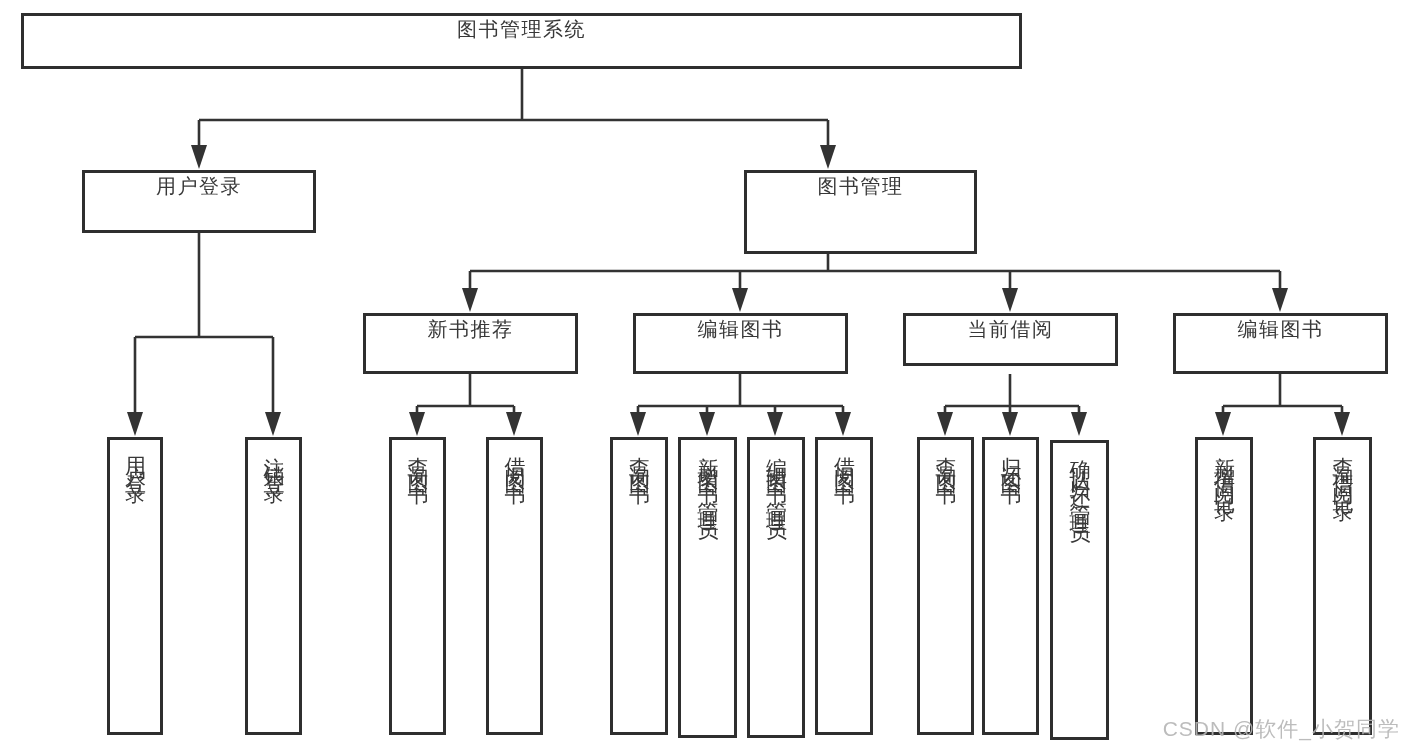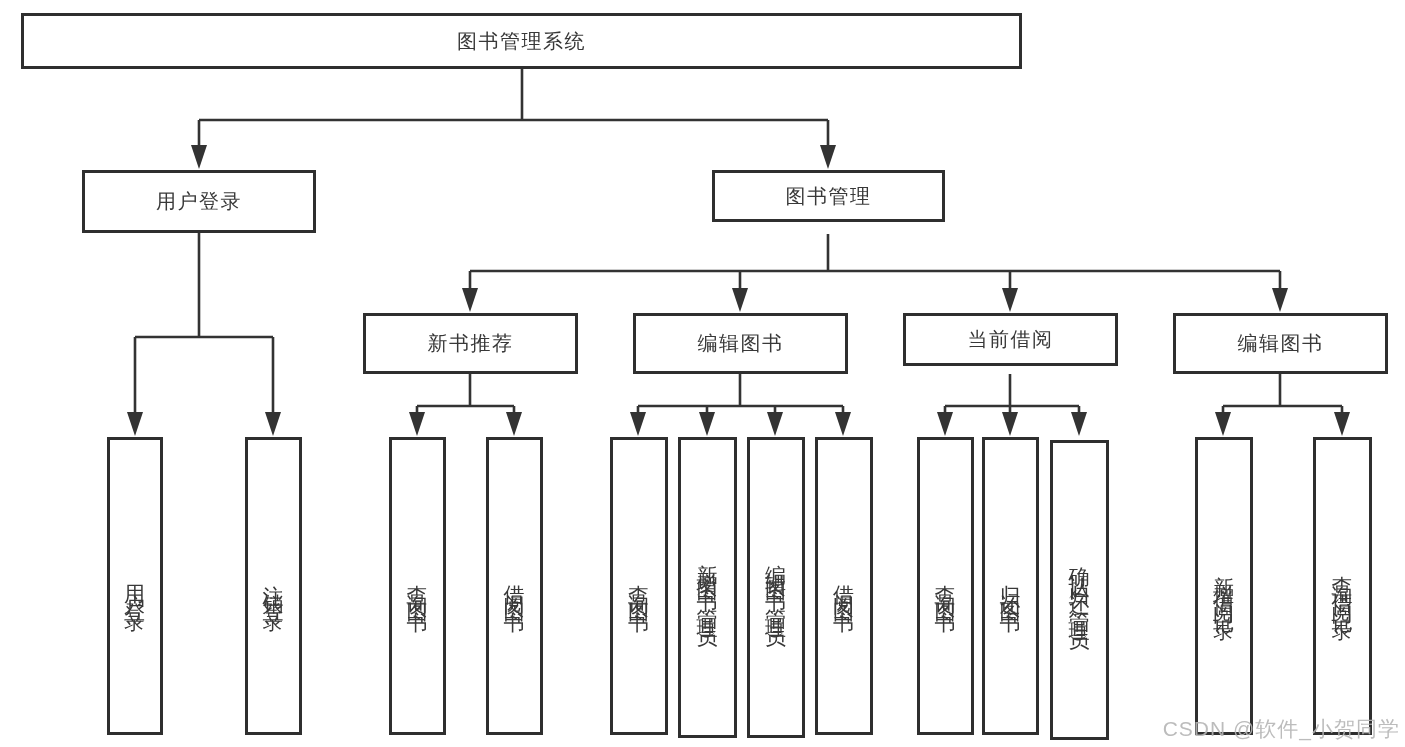--- a/index.html
+++ b/index.html
@@ -19,21 +19,21 @@
   }
   .connectors{position:absolute;left:0;top:0;width:1405px;height:747px;}
   .cline{stroke:var(--line,#333);stroke-width:2.6;fill:none;}
   .ahead{fill:var(--line,#333);stroke:none;}
   .box{
     position:absolute;
     box-sizing:border-box;
     background:var(--fill,#fff);
     border:3px solid var(--border,#2f2f2f);
     color:var(--ink,#383838);
-    display:flex;align-items:center;justify-content:center;
+    display:flex;justify-content:center;font-family:Liberation Serif, serif;
   }
   .hbox{font-size:20px;letter-spacing:1.5px;}
   .vbox .vtext{
     writing-mode:vertical-rl;
     text-orientation:mixed;
     font-size:21px;
     letter-spacing:9px;
     line-height:1;
     white-space:nowrap;
   }
@@ -102,21 +102,21 @@
     </g>
   </svg>
 
   <div class="box hbox" style="left:21px;top:13px;width:1001px;height:56px">
     <span>图书管理系统</span>
   </div>
 
   <div class="box hbox" style="left:82px;top:170px;width:234px;height:63px">
     <span>用户登录</span>
   </div>
-  <div class="box hbox" style="left:712px;top:170px;width:233px;height:52px">
+  <div class="box hbox" style="left:744px;top:170px;width:233px;height:84px">
     <span>图书管理</span>
   </div>
 
   <div class="box hbox" style="left:363px;top:313px;width:215px;height:61px">
     <span>新书推荐</span>
   </div>
   <div class="box hbox" style="left:633px;top:313px;width:215px;height:61px">
     <span>编辑图书</span>
   </div>
   <div class="box hbox" style="left:903px;top:313px;width:215px;height:53px">

